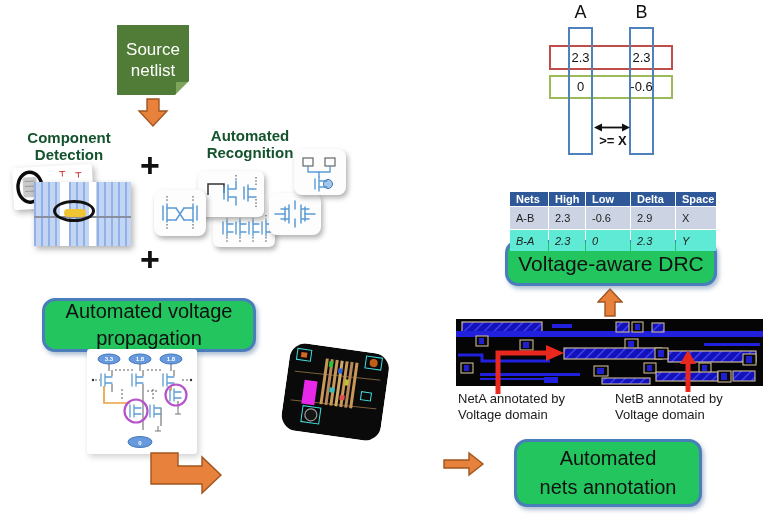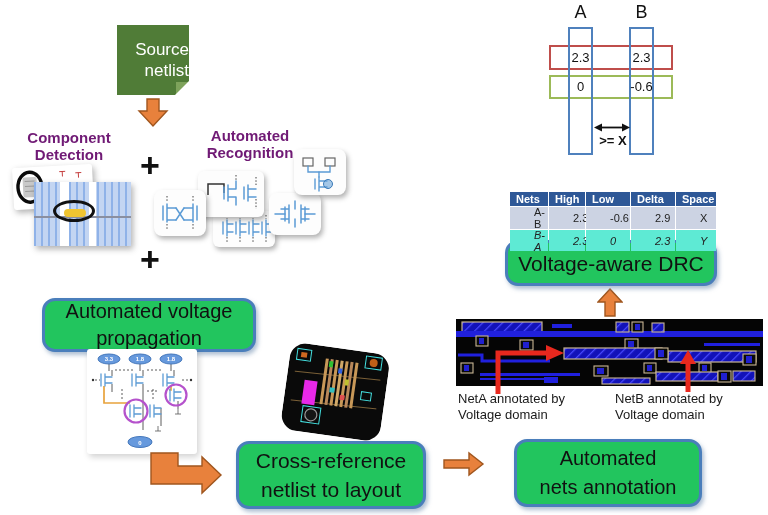--- a/index.html
+++ b/index.html
@@ -2,28 +2,28 @@
 <html><head>
 <meta charset="utf-8">
 <style>
   html,body{margin:0;padding:0;background:#fff;}
   .slide{position:relative;width:768px;height:515px;background:#ffffff;overflow:hidden;
          font-family:"Liberation Sans",sans-serif;color:#111;}
   .abs{position:absolute;}
 
   
   .source-box{left:117px;top:25px;width:72px;height:70px;background:#507c37;
-              display:flex;flex-direction:column;align-items:flex-end;justify-content:center;
+              display:flex;flex-direction:column;align-items:center;justify-content:center;
               color:#fff;font-size:17px;line-height:21px;}
   .fold-flap{position:absolute;right:0;bottom:0;width:0;height:0;
              border-top:13px solid #7ea35b;border-right:13px solid transparent;}
   .fold-cut{position:absolute;right:0;bottom:0;width:0;height:0;
             border-left:14px solid transparent;border-bottom:14px solid #ffffff;}
 
-  .heading{color:#701a75;font-weight:bold;font-size:15px;line-height:17px;text-align:center;}
+  .heading{color:#14532d;font-weight:bold;font-size:15px;line-height:17px;text-align:center;}
   .plus{font-size:34px;font-weight:bold;color:#111;line-height:34px;text-align:center;width:28px;}
 
   .flow-box{background:#22c55e;border:3px solid #4a7ebb;border-radius:13px;
             box-shadow:2px 3px 4px rgba(110,140,175,.55);
             display:flex;flex-direction:column;align-items:center;justify-content:center;
             font-size:20px;line-height:27px;color:#111;text-align:center;box-sizing:border-box;}
 
   .card{background:#fff;box-shadow:2px 3px 6px rgba(60,60,60,.4);border-radius:3px;}
   .tcard{background:#fdfdfd;box-shadow:2px 3px 5px rgba(60,60,60,.4);border-radius:8px;
          display:flex;align-items:center;justify-content:center;}
@@ -51,21 +51,21 @@
   .ab-label{font-size:18px;text-align:center;color:#111;}
   .rule-label{font-size:13px;font-weight:bold;text-align:center;color:#111;}
 
   .drc-table{left:510px;top:164px;display:grid;
              grid-template-columns:38px 36px 44px 44px 40px;
              grid-template-rows:14px 22px 21px;gap:1px;margin-top:28px;}
   .drc-table .hc{background:#2e5897;color:#fff;font-size:11px;font-weight:bold;
                  display:flex;align-items:center;padding-left:6px;}
   .drc-table .c1{background:#ccd3e3;}
   .drc-table .c2{background:#5eead4;font-style:italic;}
-  .drc-table .dc{color:#222;font-size:11px;display:flex;align-items:center;padding-left:24px;}
+  .drc-table .dc{color:#222;font-size:11px;display:flex;align-items:center;padding-left:6px;}
 </style>
 </head>
 <body>
 
 <div class="slide">
 
   <div class="abs source-box">
     <span>Source</span>
     <span>netlist</span>
     <span class="fold-flap"></span>
@@ -216,24 +216,20 @@
       <text x="53" y="12" font-size="6" fill="#fff" text-anchor="middle" font-weight="bold">1.8</text>
       <text x="84" y="12" font-size="6" fill="#fff" text-anchor="middle" font-weight="bold">1.8</text>
       <text x="53" y="95.5" font-size="6" fill="#fff" text-anchor="middle" font-weight="bold">0</text>
     </svg>
   </div>
 
   <svg class="abs" style="left:145px;top:452px" width="78" height="46">
     <polygon points="6,1 33,1 33,14 57,14 57,5 76,23 57,41 57,32 6,32" fill="#e8813c" stroke="#a0561e" stroke-width="1.4"></polygon>
   </svg>
 
-  <div class="abs flow-box" style="left:236px;top:441px;width:190px;height:68px;font-size:21px;line-height:29px">
-    <span>Cross-reference</span>
-    <span>netlist to layout</span>
-  </div>
 
   <div class="abs" style="left:285px;top:348px;transform:rotate(8deg)">
     <svg width="100" height="88">
       <rect x="0" y="0" width="100" height="88" rx="16" fill="#0a0a0a"></rect>
       <line x1="7" y1="29" x2="93" y2="26" stroke="#907040" stroke-width="0.8"></line>
       <line x1="7" y1="58" x2="93" y2="55" stroke="#907040" stroke-width="0.8"></line>
       <g>
         <rect x="36" y="12" width="3" height="46" fill="#c89858"></rect>
         <rect x="41" y="12" width="3" height="46" fill="#b8885a"></rect>
         <rect x="46" y="12" width="3" height="46" fill="#c89858"></rect>

